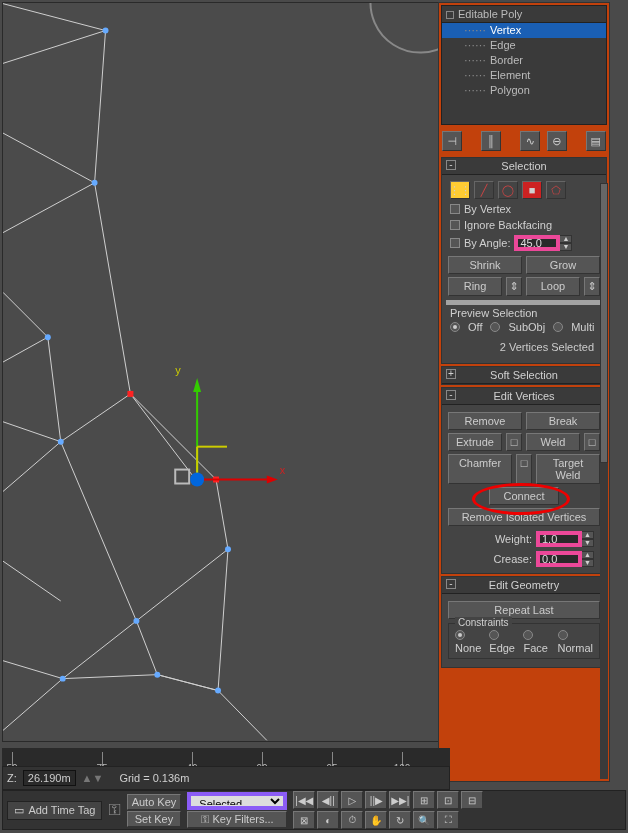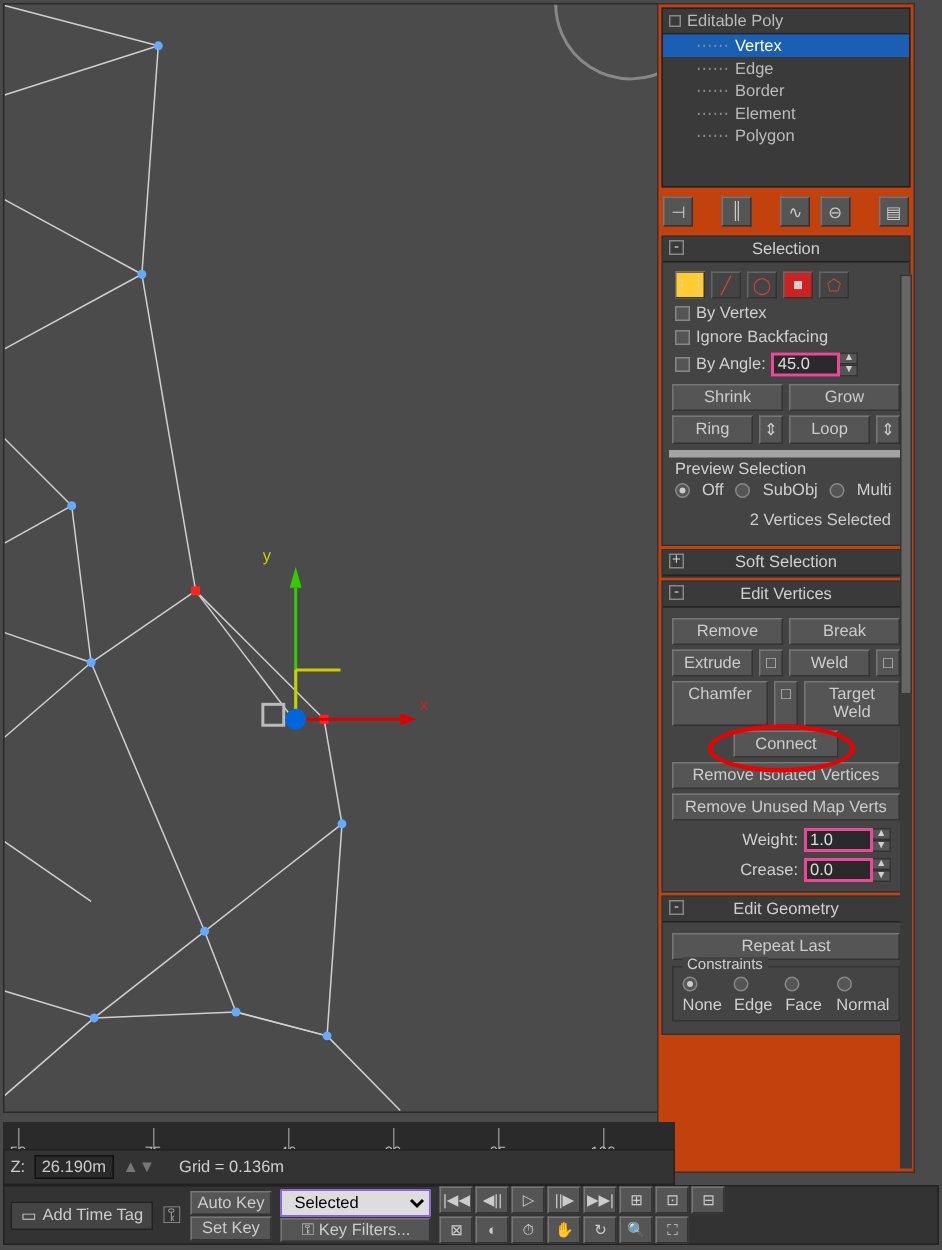--- a/index.html
+++ b/index.html
@@ -29,21 +29,21 @@
 .sel-icons { display: flex; gap: 4px; padding: 2px 4px; }
 .sel-icon { width: 20px; height: 18px; border: 1px solid #333; border-top-color: #666; border-left-color: #666; display: flex; align-items: center; justify-content: center; cursor: pointer; }
 .sel-icon.active { background: #ffcc33; }
 
 .chk-row { padding: 2px 4px; display: flex; align-items: center; gap: 4px; }
 .chk { width: 10px; height: 10px; border: 1px solid #888; background: #555; display: inline-block; cursor: pointer; }
 .radio { width: 10px; height: 10px; border: 1px solid #888; border-radius: 50%; background: #555; display: inline-block; cursor: pointer; position: relative; }
 .radio.on::after { content: ''; position: absolute; left: 2px; top: 2px; width: 4px; height: 4px; background: #ccc; border-radius: 50%; }
 
 .spin { display: inline-flex; align-items: stretch; }
-.spin input { width: 46px; height: 16px; background: #2a2a2a; border: 2px solid #ec4899; color: #ddd; padding: 0 2px; font-size: 11px; }
+.spin input { width: 46px; height: 16px; background: #2a2a2a; border: 4px solid #ec4899; color: #ddd; padding: 0 2px; font-size: 11px; }
 .spin .arrows { width: 12px; display: flex; flex-direction: column; }
 .spin .arrows span { flex: 1; background: #555; border: 1px solid #333; border-left: none; font-size: 7px; text-align: center; line-height: 6px; cursor: pointer; }
 
 .btn { background: #555; border: 1px solid #333; border-top-color: #777; border-left-color: #777; color: #ccc; padding: 2px 4px; text-align: center; cursor: pointer; font-size: 11px; }
 .btn-row { display: flex; gap: 4px; margin: 3px 2px; }
 .btn-row .btn { flex: 1; }
 .btn-row .sq { width: 16px; flex: 0 0 16px; padding: 2px 0; }
 
 .full-btn { margin: 3px 2px; }
 
@@ -61,21 +61,21 @@
 
 .ruler { position: absolute; left: 2px; top: 748px; width: 448px; height: 18px; background: #2a2a2a; }
 .ruler .tick { position: absolute; bottom: 0; width: 1px; height: 14px; background: #888; }
 .ruler .lbl { position: absolute; top: 15px; font-size: 10px; color: #bbb; transform: translateX(-50%); }
 
 .status-bar { position: absolute; left: 2px; top: 766px; width: 448px; height: 24px; background: #333; display: flex; align-items: center; gap: 6px; padding: 0 4px; border: 1px solid #222; }
 .status-bar .field { background: #2a2a2a; border: 1px solid #111; padding: 1px 4px; color: #ccc; }
 
 .bottom-bar { position: absolute; left: 2px; top: 790px; right: 2px; height: 40px; background: #333; border: 1px solid #222; display: flex; align-items: center; padding: 0 4px; gap: 6px; }
 .tag-btn { background: #444; border: 1px solid #222; padding: 2px 6px; color: #ccc; display: flex; align-items: center; gap: 4px; cursor: pointer; }
-.select-box { background: #ddd; color: #000; border: 1px solid #8b5cf6; padding: 1px 4px; height: 18px; width: 100px; }
+.select-box { background: #ddd; color: #000; border: 4px solid #8b5cf6; padding: 1px 4px; height: 18px; width: 100px; }
 .playback { display: flex; gap: 2px; flex-wrap: wrap; width: 200px; }
 .pbtn { width: 22px; height: 18px; background: #555; border: 1px solid #333; border-top-color: #777; border-left-color: #777; display: flex; align-items: center; justify-content: center; color: #ccc; cursor: pointer; font-size: 10px; }
 
 .vscroll { position: absolute; right: 1px; top: 180px; width: 8px; height: 596px; background: #3a3a3a; }
 .vscroll .thumb { position: absolute; left: 0; right: 0; top: 0; height: 280px; background: #666; border: 1px solid #333; }
 </style>
 </head>
 <body>
 
 <div class="viewport">
@@ -235,21 +235,20 @@
       </div>
       <div class="btn-row">
         <div class="btn">Chamfer</div>
         <div class="btn sq">□</div>
         <div class="btn">Target Weld</div>
       </div>
       <div class="btn-row" style="justify-content:center;">
         <div class="btn connect-hilite" style="flex:0 0 70px;">Connect</div>
       </div>
       <div class="btn full-btn">Remove Isolated Vertices</div>
-      <div class="btn full-btn">Remove Unused Map Verts</div>
       <div class="field-row">
             <label>Weight:</label>
         <span class="spin">
               <input value="1.0" style="">
               <span class="arrows">
                 <span>▲</span>
                 <span>▼</span>
               </span>
             </span>
       </div>

